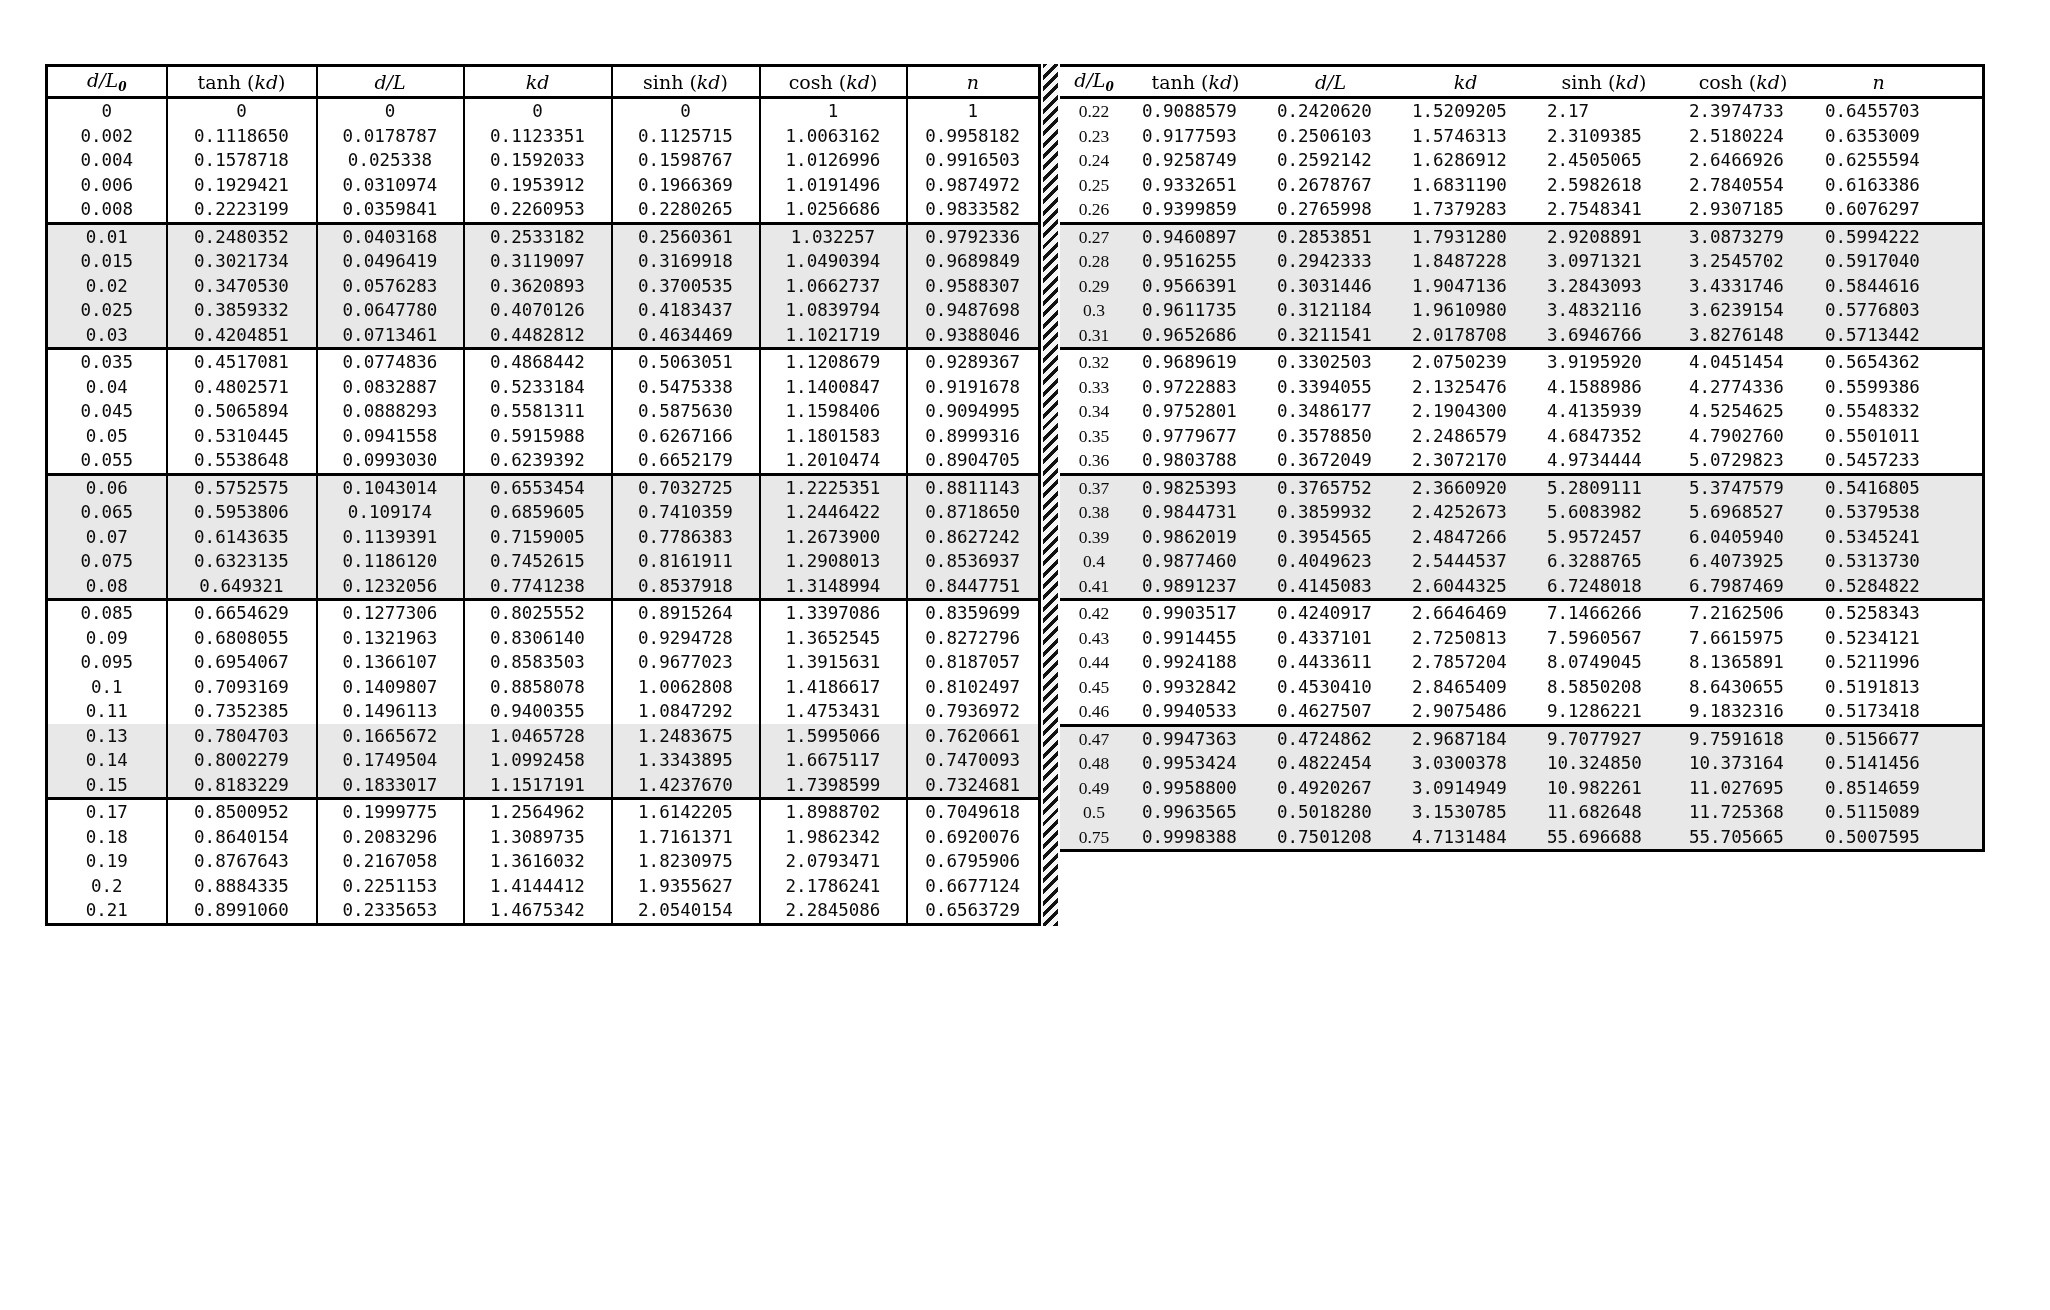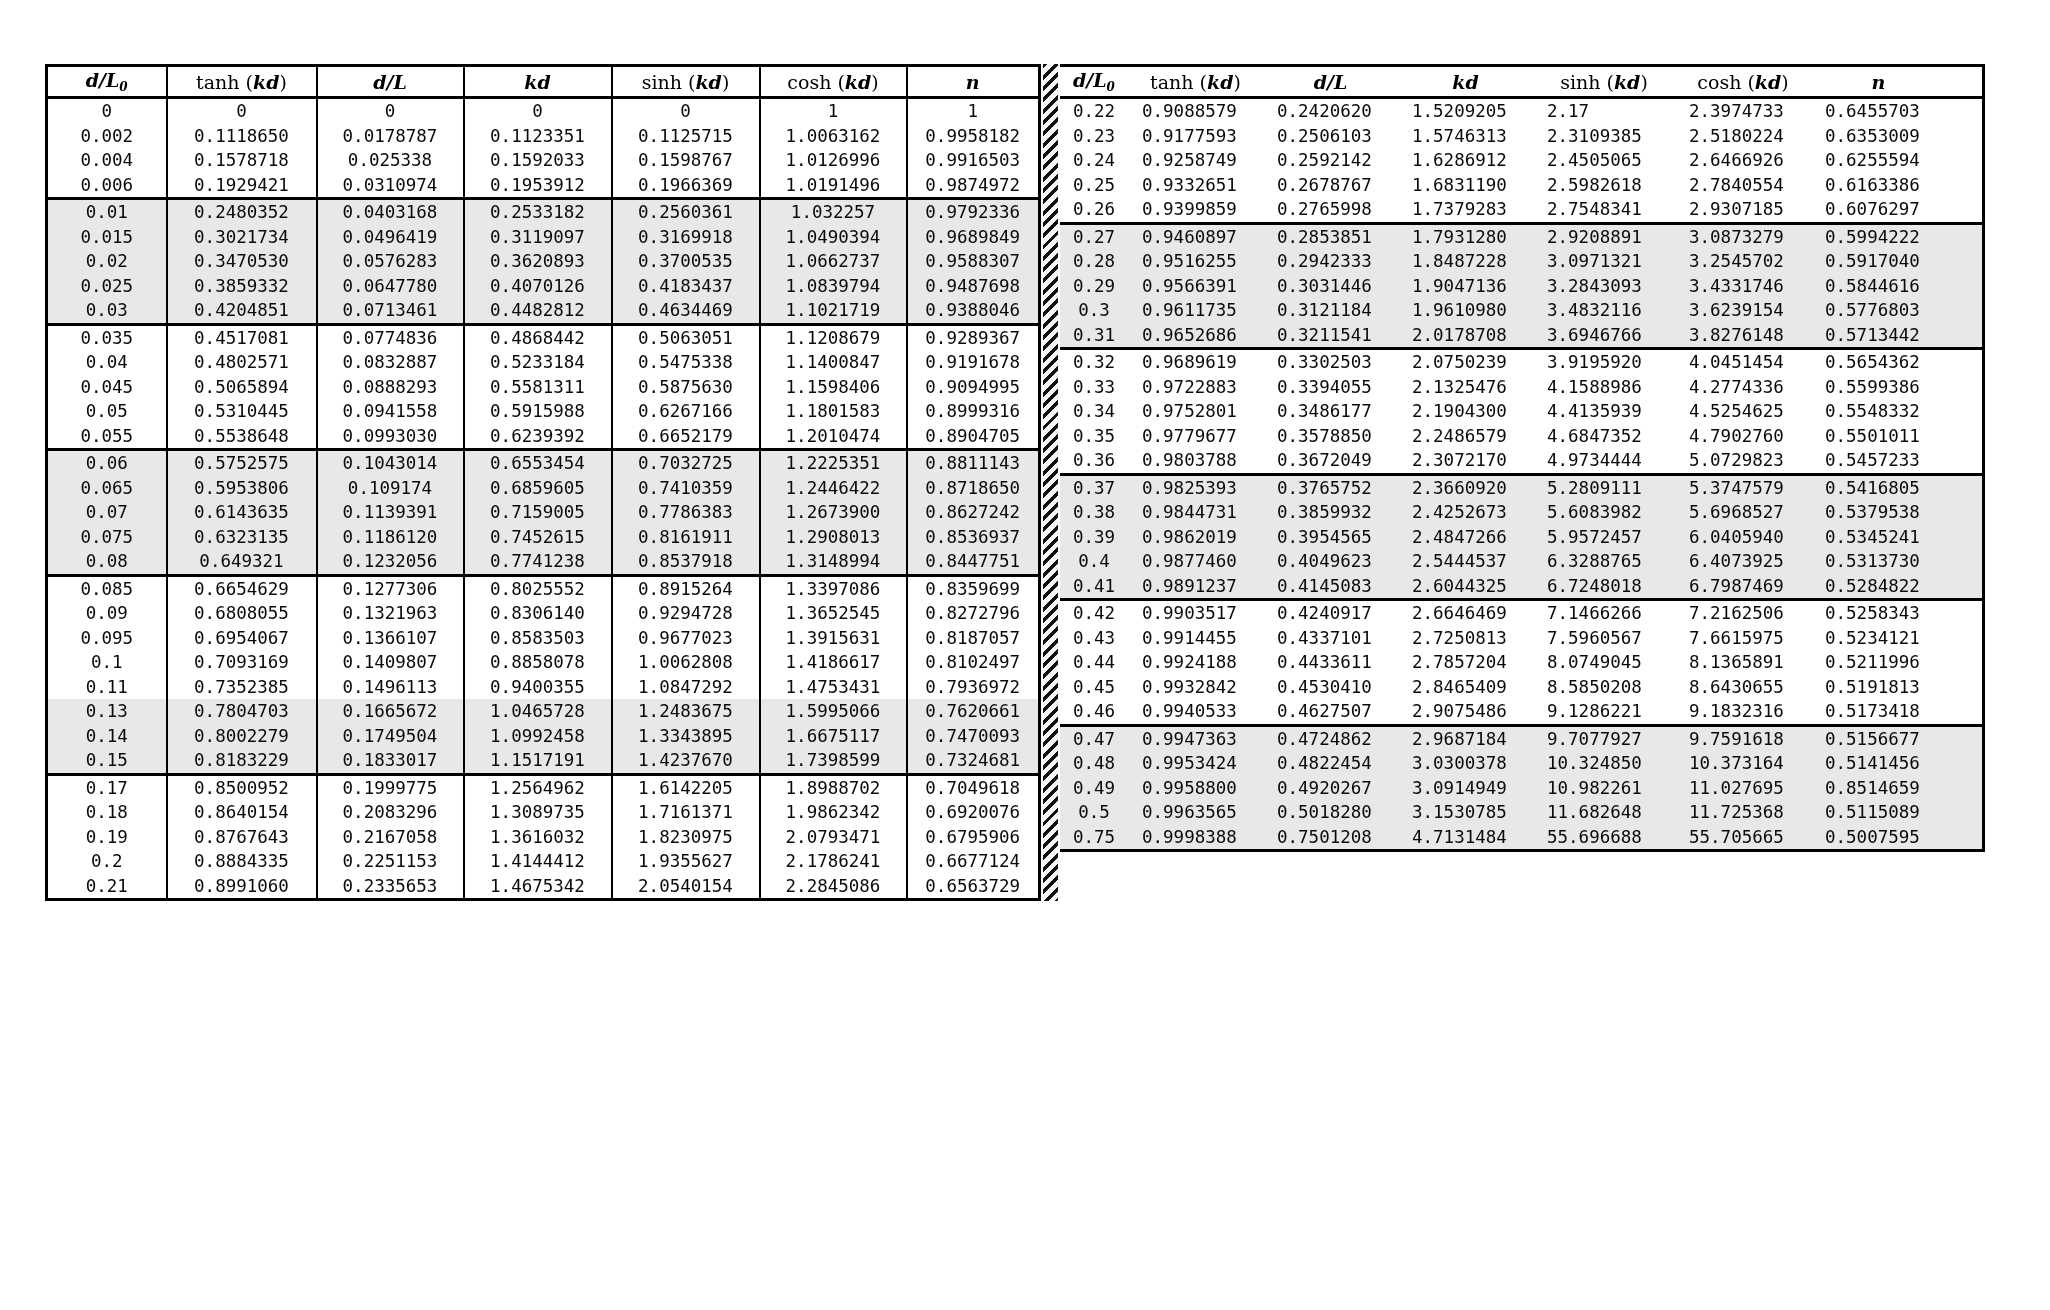--- a/index.html
+++ b/index.html
@@ -15,28 +15,28 @@
   th { height:29px; vertical-align:middle; text-align:center; background:#fff;
        font-family:"DejaVu Serif", serif; font-weight:bold; font-size:19px;
        border-bottom:3px solid var(--bc); padding:0; }
   td { height:24.5px; line-height:24.5px; vertical-align:middle; padding:0;
        font-size:17.5px; color:#0a0a0a; white-space:nowrap; }
 
   .lt th + th, .lt td + td { border-left:2px solid var(--bc); }
   .lt td { text-align:center; }
 
   .rt td { text-align:left; padding-left:14px; }
-  .rt td.c0 { text-align:center; padding-left:0; }
+  .rt td.c0 { text-align:center; padding-left:0;font-family:Liberation Serif, serif; }
   .rt td.spacer { padding:0; }
 
   tbody tr.shade { background:var(--shade); }
   tbody tr.gstart td { border-top:3px solid var(--bc); }
 
   .seg-b { font-weight:normal; }
-  .seg-bi { font-weight:bold; font-style:italic; }
+  .seg-bi { font-weight:normal; font-style:italic; }
   .seg-bisub { font-weight:bold; font-style:italic; font-size:12px; vertical-align:-4px; }
 
   .hatch { width:15px; align-self:stretch; margin:0 2px 0 2px;
            background:repeating-linear-gradient(135deg, #111 0 3.5px, #f5f5f5 3.5px 8px); }
 </style>
 </head>
 <body>
 
 <div class="page">
   <div class="tablewrap">
@@ -91,20 +91,29 @@
             <td class="c6">0.9916503</td>
           </tr>
           <tr>
             <td class="c0">0.006</td>
             <td class="c1">0.1929421</td>
             <td class="c2">0.0310974</td>
             <td class="c3">0.1953912</td>
             <td class="c4">0.1966369</td>
             <td class="c5">1.0191496</td>
             <td class="c6">0.9874972</td>
+          </tr>
+          <tr>
+            <td class="c0">0.008</td>
+            <td class="c1">0.2223199</td>
+            <td class="c2">0.0359841</td>
+            <td class="c3">0.2260953</td>
+            <td class="c4">0.2280265</td>
+            <td class="c5">1.0256686</td>
+            <td class="c6">0.9833582</td>
           </tr>
           <tr class="shade gstart">
             <td class="c0">0.01</td>
             <td class="c1">0.2480352</td>
             <td class="c2">0.0403168</td>
             <td class="c3">0.2533182</td>
             <td class="c4">0.2560361</td>
             <td class="c5">1.032257</td>
             <td class="c6">0.9792336</td>
           </tr>

